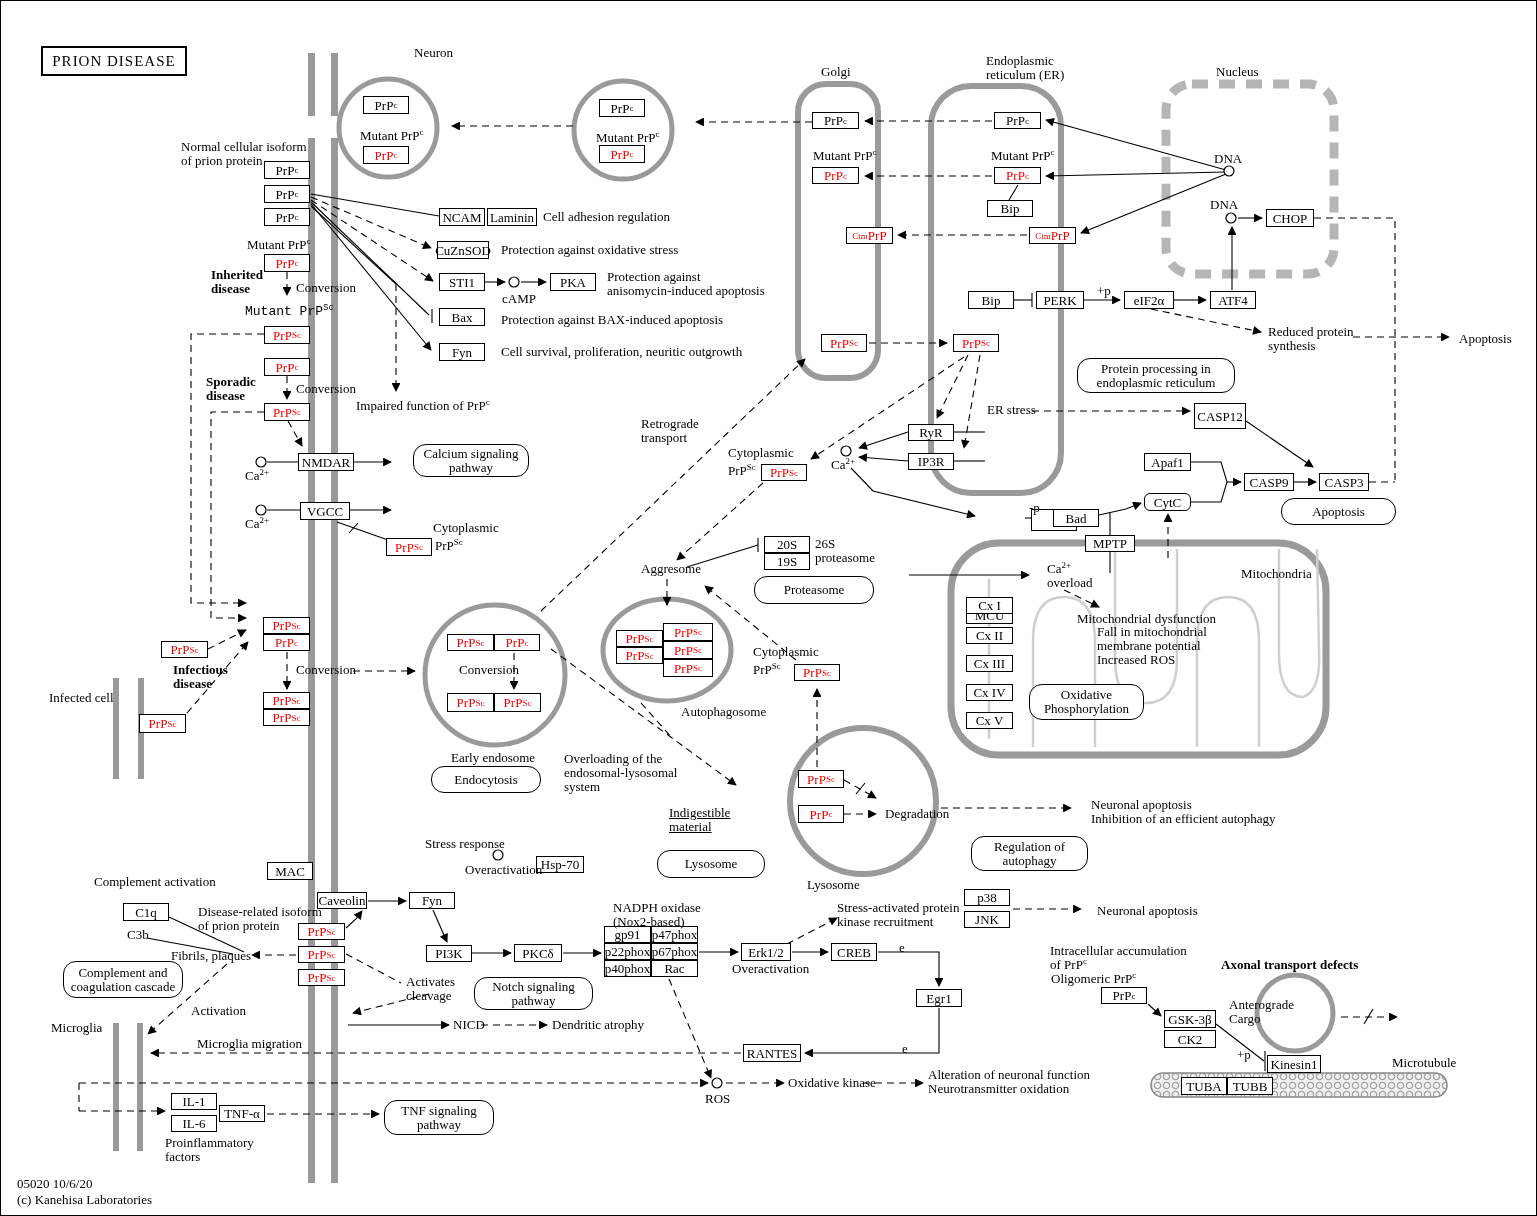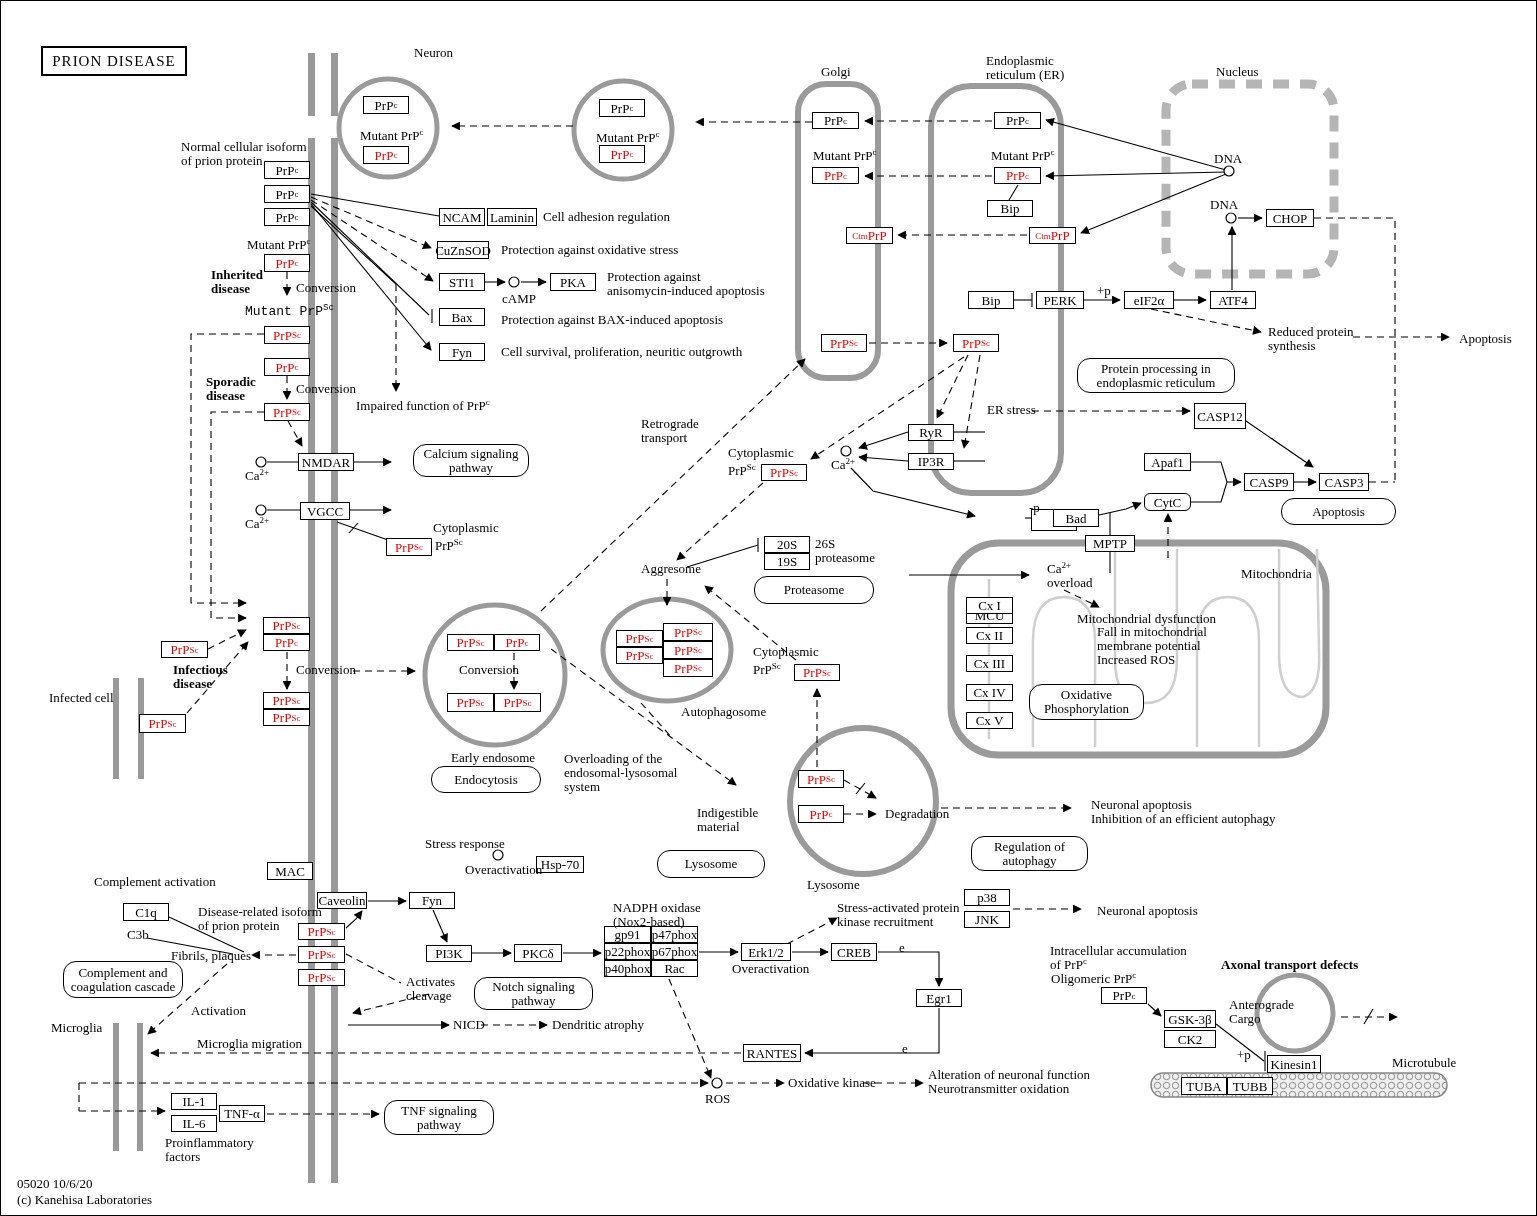--- a/index.html
+++ b/index.html
@@ -325,21 +325,21 @@
     <div class="lbl" style="left: 640px; top: 416px;">Retrograde<br>transport</div>
     <div class="lbl" style="left: 450px; top: 750px;">Early endosome</div>
     <div class="lbl" style="left: 563px; top: 751px;">Overloading of the<br>endosomal-lysosomal<br>system</div>
     <div class="lbl" style="left: 727px; top: 445px;">Cytoplasmic</div>
     <div class="lbl" style="left: 727px; top: 463px;">PrP<sup>Sc</sup></div>
     <div class="lbl" style="left: 640px; top: 561px;">Aggresome</div>
     <div class="lbl" style="left: 814px; top: 536px;">26S<br>proteasome</div>
     <div class="lbl" style="left: 680px; top: 704px;">Autophagosome</div>
     <div class="lbl" style="left: 752px; top: 644px;">Cytoplasmic</div>
     <div class="lbl" style="left: 752px; top: 662px;">PrP<sup>Sc</sup></div>
-    <div class="lbl" style="left: 696px; top: 805px;">Indigestible<br>material</div>
+    <div class="lbl" style="left: 668px; top: 805px; text-decoration: underline;">Indigestible<br>material</div>
     <div class="lbl" style="left: 884px; top: 806px;">Degradation</div>
     <div class="lbl" style="left: 806px; top: 877px;">Lysosome</div>
     <div class="lbl" style="left: 424px; top: 836px;">Stress response</div>
     <div class="lbl" style="left: 464px; top: 862px;">Overactivation</div>
     <div class="lbl" style="left: 820px; top: 64px;">Golgi</div>
     <div class="lbl" style="left: 985px; top: 53px;">Endoplasmic<br>reticulum (ER)</div>
     <div class="lbl" style="left: 1215px; top: 64px;">Nucleus</div>
     <div class="lbl" style="left: 1213px; top: 151px;">DNA</div>
     <div class="lbl" style="left: 1209px; top: 197px;">DNA</div>
     <div class="lbl" style="left: 812px; top: 148px;">Mutant PrP<sup>c</sup></div>

